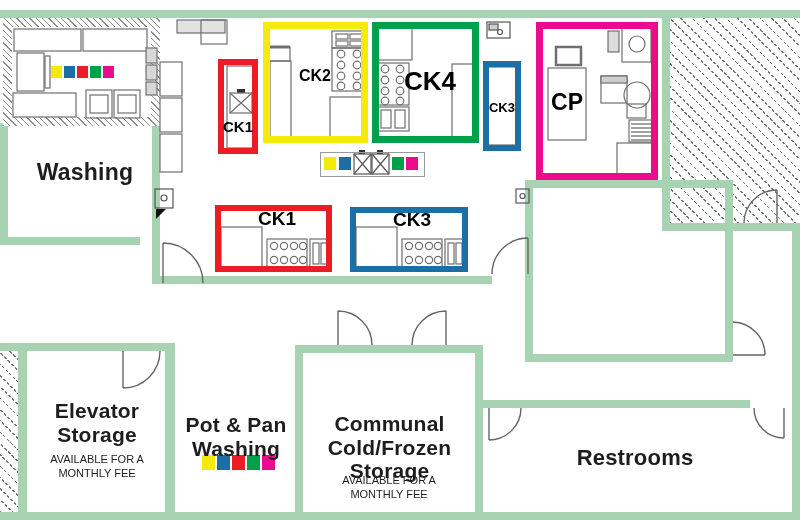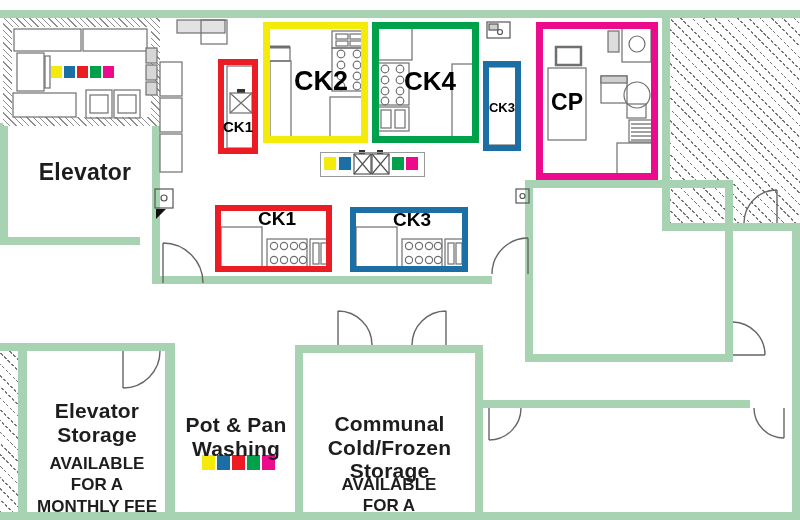--- a/index.html
+++ b/index.html
@@ -16,21 +16,21 @@
       repeating-linear-gradient(45deg, rgba(45,45,45,.65) 0 1.2px, transparent 1.2px 8px);
   }
   .hatch-wall{
     position:absolute;
     background-image:repeating-linear-gradient(45deg, #8d8d8d 0 1px, #ffffff 1px 4.5px);
   }
   .room-border{position:absolute;border-style:solid;background:transparent;}
   .zone{position:absolute;border-style:solid;background:transparent;box-sizing:border-box;}
   .zone-label{position:absolute;font-weight:700;color:#000;text-align:center;line-height:1;}
   .room-label{position:absolute;text-align:center;font-weight:600;line-height:1.12;letter-spacing:.2px;}
-  .room-note{position:absolute;text-align:center;font-weight:700;font-size:17px;line-height:1.25;}
+  .room-note{position:absolute;text-align:center;font-weight:400;font-size:11px;line-height:1.25;}
   .swatch{position:absolute;}
   .panel{position:absolute;background:#fff;border:1px solid #9a9a9a;}
   svg{position:absolute;left:0;top:0;}
 </style>
 </head>
 <body>
 
 <div class="plan">
 
   <div class="wall" style="left: 0px; top: 10px; width: 800px; height: 8px; background-color: rgb(167, 211, 178);"></div>
@@ -211,21 +211,21 @@
 
   <div class="zone" style="left: 218px; top: 59px; width: 40px; height: 95px; border-width: 6px; border-color: rgb(236, 28, 36);"></div>
   <div class="zone" style="left: 263px; top: 22px; width: 105px; height: 121px; border-width: 7px; border-color: rgb(245, 235, 11);"></div>
   <div class="zone" style="left: 372px; top: 22px; width: 107px; height: 121px; border-width: 7px; border-color: rgb(0, 161, 75);"></div>
   <div class="zone" style="left: 483px; top: 61px; width: 38px; height: 90px; border-width: 6px; border-color: rgb(27, 111, 165);"></div>
   <div class="zone" style="left: 536px; top: 22px; width: 122px; height: 158px; border-width: 7px; border-color: rgb(236, 11, 140);"></div>
   <div class="zone" style="left: 215px; top: 205px; width: 117px; height: 67px; border-width: 6px; border-color: rgb(236, 28, 36);"></div>
   <div class="zone" style="left: 350px; top: 207px; width: 118px; height: 65px; border-width: 6px; border-color: rgb(27, 111, 165);"></div>
 
   <div class="zone-label" style="left:218px;top:119px;width:40px;font-size:15px;">CK1</div>
-  <div class="zone-label" style="left:291px;top:68px;width:60px;font-size:27px;">CK2</div>
+  <div class="zone-label" style="left:285px;top:68px;width:60px;font-size:16px;">CK2</div>
   <div class="zone-label" style="left:400px;top:68px;width:60px;font-size:26px;">CK4</div>
   <div class="zone-label" style="left:483px;top:101px;width:38px;font-size:13px;">CK3</div>
   <div class="zone-label" style="left:545px;top:91px;width:44px;font-size:23px;">CP</div>
   <div class="zone-label" style="left:247px;top:209px;width:60px;font-size:19px;">CK1</div>
   <div class="zone-label" style="left:382px;top:210px;width:60px;font-size:19px;">CK3</div>
 
   <div class="swatch" style="left: 51px; top: 66px; width: 11px; height: 12px; background-color: rgb(245, 235, 11);"></div>
   <div class="swatch" style="left: 64px; top: 66px; width: 11px; height: 12px; background-color: rgb(27, 111, 165);"></div>
   <div class="swatch" style="left: 77px; top: 66px; width: 11px; height: 12px; background-color: rgb(236, 28, 36);"></div>
   <div class="swatch" style="left: 90px; top: 66px; width: 11px; height: 12px; background-color: rgb(0, 161, 75);"></div>
@@ -236,20 +236,21 @@
   <div class="swatch" style="left: 339px; top: 157px; width: 12px; height: 13px; background-color: rgb(27, 111, 165);"></div>
   <div class="swatch" style="left: 392px; top: 157px; width: 12px; height: 13px; background-color: rgb(0, 161, 75);"></div>
   <div class="swatch" style="left: 406px; top: 157px; width: 12px; height: 13px; background-color: rgb(236, 11, 140);"></div>
 
   <div class="swatch" style="left: 202px; top: 455px; width: 13px; height: 15px; background-color: rgb(245, 235, 11);"></div>
   <div class="swatch" style="left: 217px; top: 455px; width: 13px; height: 15px; background-color: rgb(27, 111, 165);"></div>
   <div class="swatch" style="left: 232px; top: 455px; width: 13px; height: 15px; background-color: rgb(236, 28, 36);"></div>
   <div class="swatch" style="left: 247px; top: 455px; width: 13px; height: 15px; background-color: rgb(0, 161, 75);"></div>
   <div class="swatch" style="left: 262px; top: 455px; width: 13px; height: 15px; background-color: rgb(236, 11, 140);"></div>
 
-  <div class="room-label" style="left:20px;top:160px;width:130px;font-size:23px;">Elevator</div>
+  <div class="room-label" style="left:20px;top:160px;width:130px;font-size:23px;">Washing</div>
   <div class="room-label" style="left:37px;top:399px;width:120px;font-size:21px;">Elevator Storage</div>
   <div class="room-note" style="left:37px;top:453px;width:120px;">AVAILABLE FOR A MONTHLY FEE</div>
   <div class="room-label" style="left:177px;top:400px;width:118px;font-size:21px;margin-top:13px;">Pot &amp; Pan Washing</div>
   <div class="room-label" style="left:322px;top:412px;width:135px;font-size:21px;">Communal Cold/Frozen Storage</div>
   <div class="room-note" style="left:329px;top:474px;width:120px;">AVAILABLE FOR A MONTHLY FEE</div>
+  <div class="room-label" style="left:520px;top:446px;width:230px;font-size:22px;">Restrooms</div>
 
 </div>
 
 </body></html>

